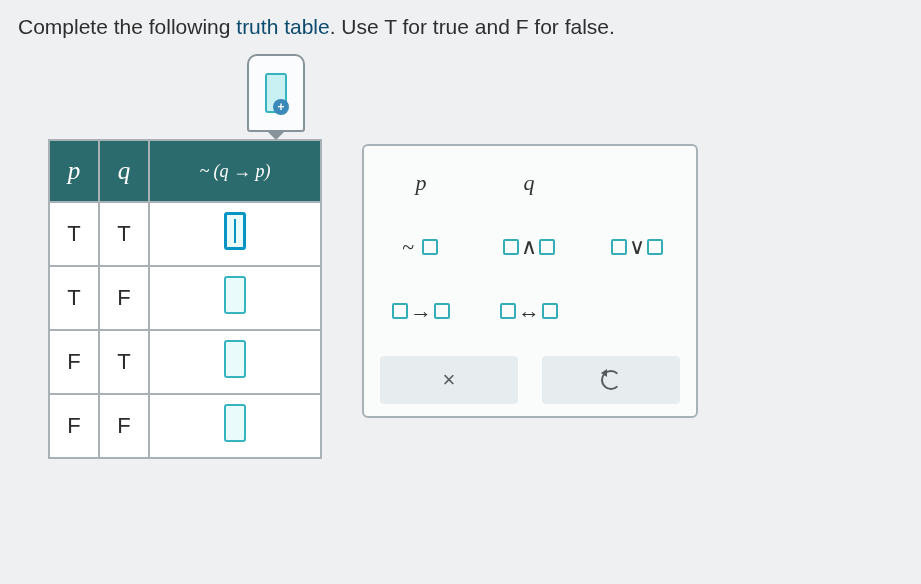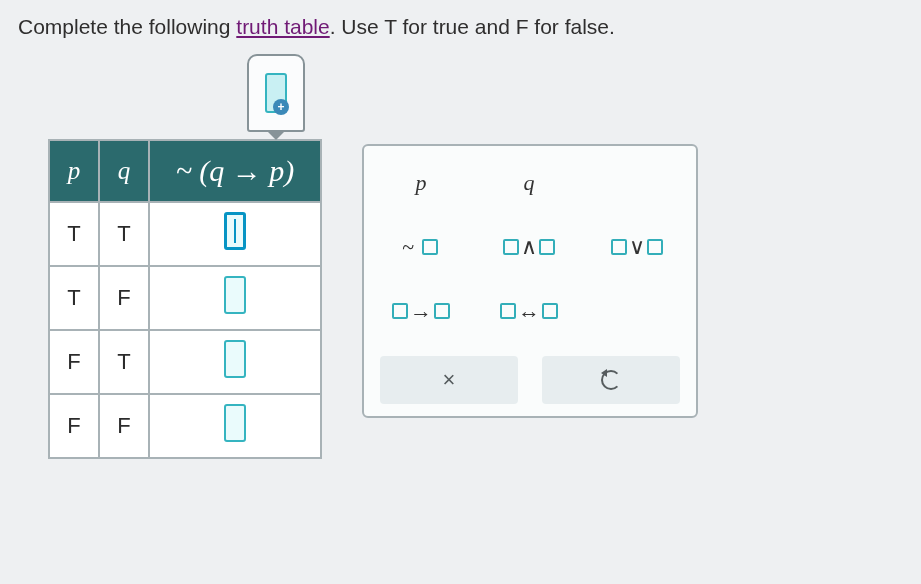--- a/index.html
+++ b/index.html
@@ -11,22 +11,21 @@
       padding: 12px 18px;
       color: #222;
     }
     .instructions {
       font-size: 21px;
       line-height: 1.45;
       margin-bottom: 12px;
       color: #2f2e2e;
     }
     .instructions .link {
-      color: #701a75;
-      text-decoration: underline;
+      color: #0c4a6e;
     }
     .work-area {
       display: flex;
       align-items: flex-start;
       gap: 40px;
       padding-left: 30px;
     }
     .table-wrap { position: relative; padding-top: 85px; }
 
     
@@ -78,21 +77,21 @@
     table.truth th {
       background: #2b6a6d;
       color: #fff;
       font-family: "Times New Roman", serif;
       font-style: italic;
       font-weight: normal;
       font-size: 25px;
       height: 62px;
     }
     table.truth th.pcol, table.truth th.qcol { width: 50px; }
-    table.truth th.rescol { width: 172px; font-size: 30px; }
+    table.truth th.rescol { width: 172px; font-size: 18px; }
     table.truth td { height: 64px; font-size: 22px; color:#2b2b2b; }
     table.truth td.pcol, table.truth td.qcol { width:50px; }
     table.truth td.rescol { width: 172px; }
 
     .ans-slot {
       display: inline-block;
       width: 22px; height: 38px;
       border: 2px solid #35b4c0;
       border-radius: 3px;
       background: #eafbfc;

